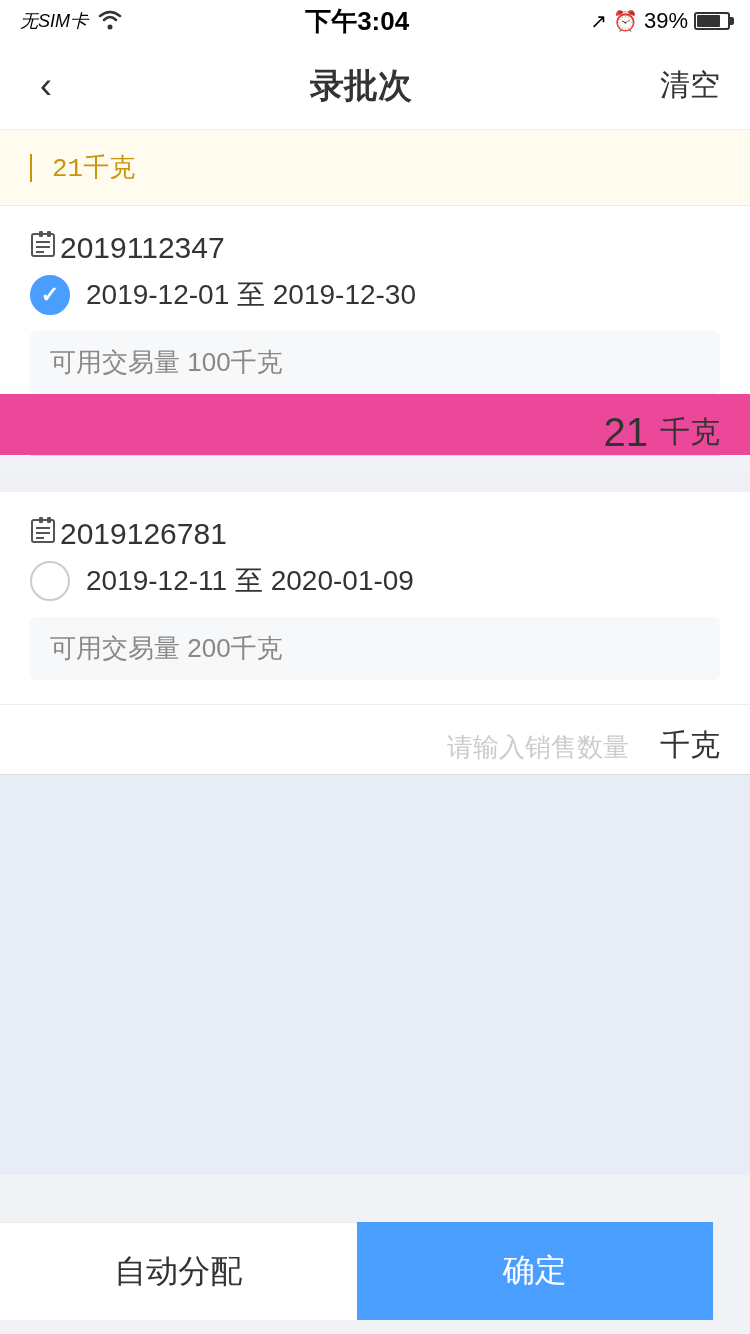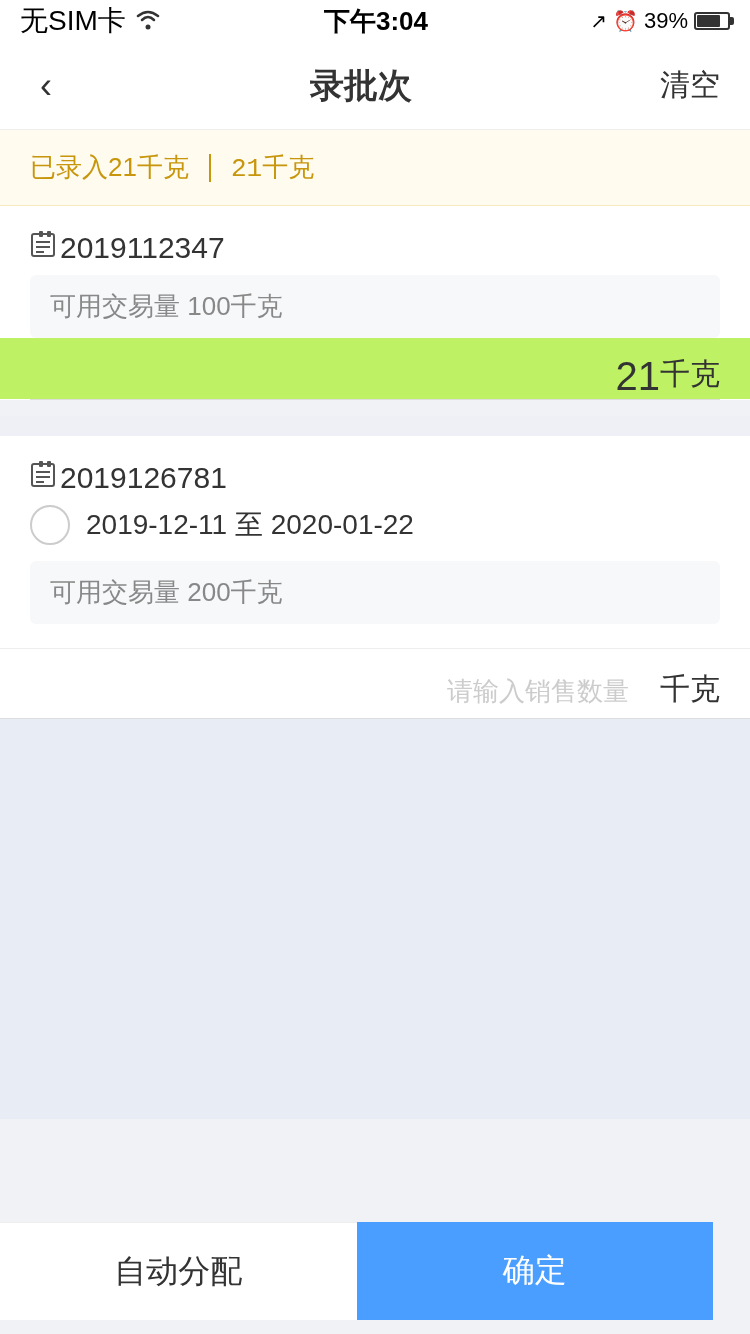--- a/index.html
+++ b/index.html
@@ -22,21 +22,22 @@
       align-items: center;
       justify-content: space-between;
       padding: 0 20px;
       font-size: 24px;
       font-weight: 500;
     }
     .status-left {
       display: flex;
       align-items: center;
       gap: 8px;
-      font-size: 28px;
+      font-size: 18px;
+      font-style: italic;
     }
     .status-center {
       font-size: 26px;
       font-weight: 600;
     }
     .status-right {
       display: flex;
       align-items: center;
       gap: 6px;
       font-size: 22px;
@@ -267,24 +268,24 @@
       justify-content: center;
     }
     
     .batch-section {
       background: #fff;
     }
     
     .entered-value-row {
       display: flex;
       justify-content: flex-end;
-      align-items: flex-start;
+      align-items: center;
       padding: 16px 30px 0 30px;
-      background: #bef264;
-      gap: 0;
+      background: #ec4899;
+      gap: 12px;
     }
     .entered-value {
       font-size: 40px;
       color: #333;
       font-weight: 400;
     }
     .entered-divider {
       height: 1px;
       background: #ddd;
       margin: 0 30px 16px 30px;
@@ -316,40 +317,43 @@
   </div>
 </div>
 
 <div class="nav-bar">
   <span class="nav-back">‹</span>
   <span class="nav-title">录批次</span>
   <span class="nav-clear">清空</span>
 </div>
 
 <div class="info-banner">
-  <span class="info-label">已录入21千克</span>
   <div class="info-divider"></div>
   <span class="info-value">21千克</span>
 </div>
 
 <div class="batch-section">
   <div class="batch-card">
     <div class="batch-header">
       <span class="batch-icon">
         <svg width="30" height="28" viewBox="0 0 30 28" fill="none">
           <rect x="2" y="4" width="22" height="22" rx="2" stroke="#555" stroke-width="2" fill="none"></rect>
           <rect x="9" y="1" width="4" height="6" rx="1" fill="#555"></rect>
           <rect x="17" y="1" width="4" height="6" rx="1" fill="#555"></rect>
           <line x1="6" y1="12" x2="20" y2="12" stroke="#555" stroke-width="2"></line>
           <line x1="6" y1="17" x2="20" y2="17" stroke="#555" stroke-width="2"></line>
           <line x1="6" y1="22" x2="14" y2="22" stroke="#555" stroke-width="2"></line>
         </svg>
       </span>
       <span class="batch-id">2019112347</span>
     </div>
+    <div class="batch-date-row">
+      <div class="radio-circle selected"></div>
+      <span class="batch-date">2019-12-01 至 2019-12-30</span>
+    </div>
     <div class="batch-qty-box">
       <span class="batch-qty-text">可用交易量 100千克</span>
     </div>
   </div>
   <div class="entered-value-row">
     <span class="entered-value">21</span>
     <span class="qty-unit">千克</span>
   </div>
   <div class="entered-divider"></div>
 </div>
@@ -366,21 +370,21 @@
           <rect x="17" y="1" width="4" height="6" rx="1" fill="#555"></rect>
           <line x1="6" y1="12" x2="20" y2="12" stroke="#555" stroke-width="2"></line>
           <line x1="6" y1="17" x2="20" y2="17" stroke="#555" stroke-width="2"></line>
           <line x1="6" y1="22" x2="14" y2="22" stroke="#555" stroke-width="2"></line>
         </svg>
       </span>
       <span class="batch-id">2019126781</span>
     </div>
     <div class="batch-date-row">
       <div class="radio-circle"></div>
-      <span class="batch-date">2019-12-11 至 2020-01-22</span>
+      <span class="batch-date">2019-12-11 至 2020-01-09</span>
     </div>
     <div class="batch-qty-box">
       <span class="batch-qty-text">可用交易量 200千克</span>
     </div>
   </div>
   <div class="input-row input-underline">
     <input type="number" class="qty-input" placeholder="请输入销售数量" style="">
     <span class="qty-unit">千克</span>
   </div>
 </div>

